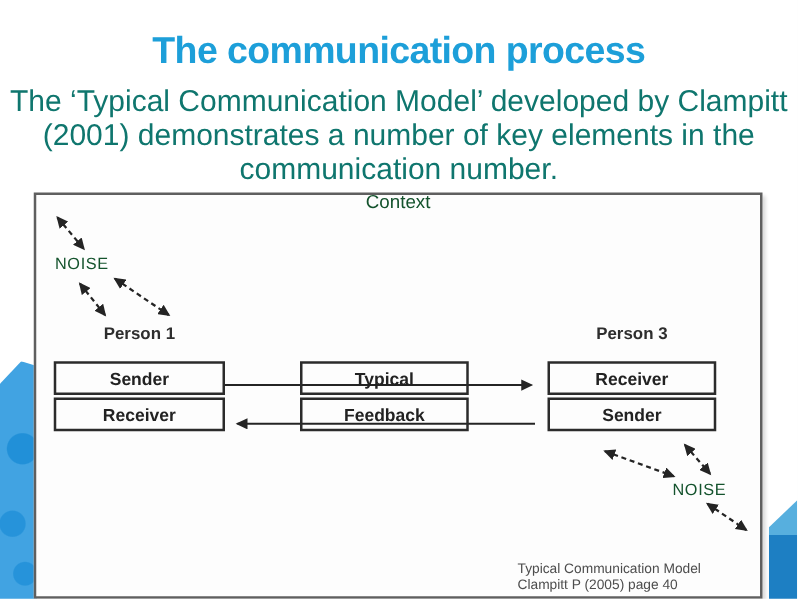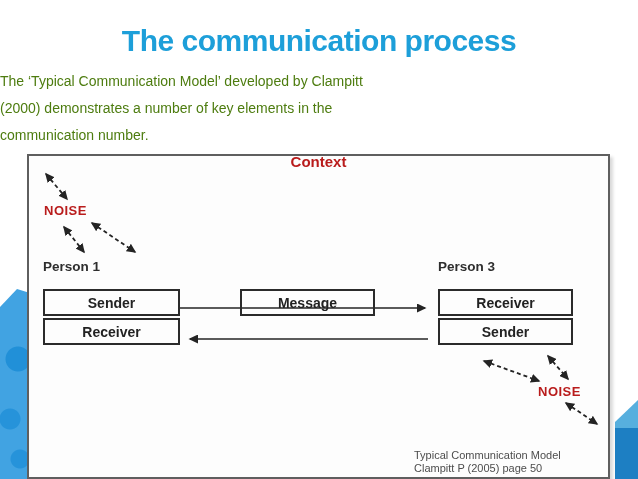--- a/index.html
+++ b/index.html
@@ -9,21 +9,21 @@
   .slide { position: relative; width: 638px; height: 479px; background: #ffffff; overflow: hidden; margin-top: 17px; }
 
   
   .title {
     position: absolute; top: 7px; left: 0; width: 100%;
     text-align: center; font-size: 30px; font-weight: bold;
     color: #1d9fd9; letter-spacing: -0.5px;
   }
   .subtitle {
     position: absolute; top: 51px; left: 0; width: 100%;
-    font-size: 14px; line-height: 27px; color: #4d7c0f;
+    text-align: center; font-size: 24px; line-height: 27px; color: #0f766e;
   }
 
   
   .left-decor {
     position: absolute; left: 0; top: 272px; width: 30px; height: 207px;
     background:
       radial-gradient(circle 14px at 18px 70px,  #2190d8 0 12px, transparent 13px),
       radial-gradient(circle 12px at 10px 130px, #2693da 0 10px, transparent 11px),
       radial-gradient(circle 10px at 20px 170px, #2693da 0 9px,  transparent 10px),
       #41a3e2;
@@ -49,27 +49,27 @@
     position: absolute; left: 4px; top: 464px;
     font-size: 10px; color: #ccd8df; letter-spacing: 0.2px; z-index: 5;
   }
 
   
   .panel {
     position: absolute; left: 27px; top: 137px; width: 583px; height: 325px;
     background: #fdfdfd; border: 2px solid #5f5f5f;
     box-shadow: 3px 3px 3px rgba(0,0,0,0.15);
   }
-  .panel .label { position: absolute; font-weight: bold; color: #b91c1c; }
+  .panel .label { position: absolute; font-weight: normal; color: #14532d; }
 
   .context-label { top: -3px; left: 0; width: 100%; text-align: center; font-size: 15px; }
   .noise-top     { top: 47px;  left: 15px;  font-size: 13px; letter-spacing: 0.5px; }
   .noise-bottom  { top: 228px; left: 509px; font-size: 13px; letter-spacing: 0.5px; }
 
-  .col-heading { position: absolute; top: 103px; text-align: left; font-weight: bold; font-size: 13.5px; color: #2e2e2e; }
+  .col-heading { position: absolute; top: 103px; text-align: center; font-weight: bold; font-size: 13.5px; color: #2e2e2e; }
   .heading-p1 { left: 14px;  width: 137px; }
   .heading-ch { left: 211px; width: 135px; }
   .heading-p2 { left: 409px; width: 135px; }
 
   .model-table { position: absolute; top: 133px; display: flex; flex-direction: column; gap: 2px; }
   .table-p1 { left: 14px;  width: 137px; }
   .table-ch { left: 211px; width: 135px; }
   .table-p2 { left: 409px; width: 135px; }
   .model-table .cell {
     height: 27px; border: 2px solid #2b2b2b; background: transparent;
@@ -86,21 +86,21 @@
 </style>
 </head>
 <body>
 
 <div class="slide">
 
   <div class="title">The communication process</div>
 
   <div class="subtitle">
     <div>The ‘Typical Communication Model’ developed by Clampitt</div>
-    <div>(2000) demonstrates a number of key elements in the</div>
+    <div>(2001) demonstrates a number of key elements in the</div>
     <div>communication number.</div>
   </div>
 
   <div class="left-decor"></div>
   <div class="right-decor"></div>
   <div class="bottom-bar"></div>
   <div class="bottom-strip"></div>
   <div class="watermark">fppt.com</div>
 
   <div class="panel">
@@ -133,27 +133,28 @@
 
     <div class="col-heading heading-p1">Person 1</div>
     <div class="col-heading heading-p2">Person 3</div>
 
     <div class="model-table table-p1">
       <div class="cell">Sender</div>
       <div class="cell">Receiver</div>
     </div>
 
     <div class="model-table table-ch">
-      <div class="cell">Message</div>
+      <div class="cell">Typical</div>
+      <div class="cell">Feedback</div>
     </div>
 
     <div class="model-table table-p2">
       <div class="cell">Receiver</div>
       <div class="cell">Sender</div>
     </div>
 
     <div class="citation">
       <div>Typical Communication Model</div>
-      <div>Clampitt P (2005) page 50</div>
+      <div>Clampitt P (2005) page 40</div>
     </div>
 
   </div>
 </div>
 
 </body></html>

